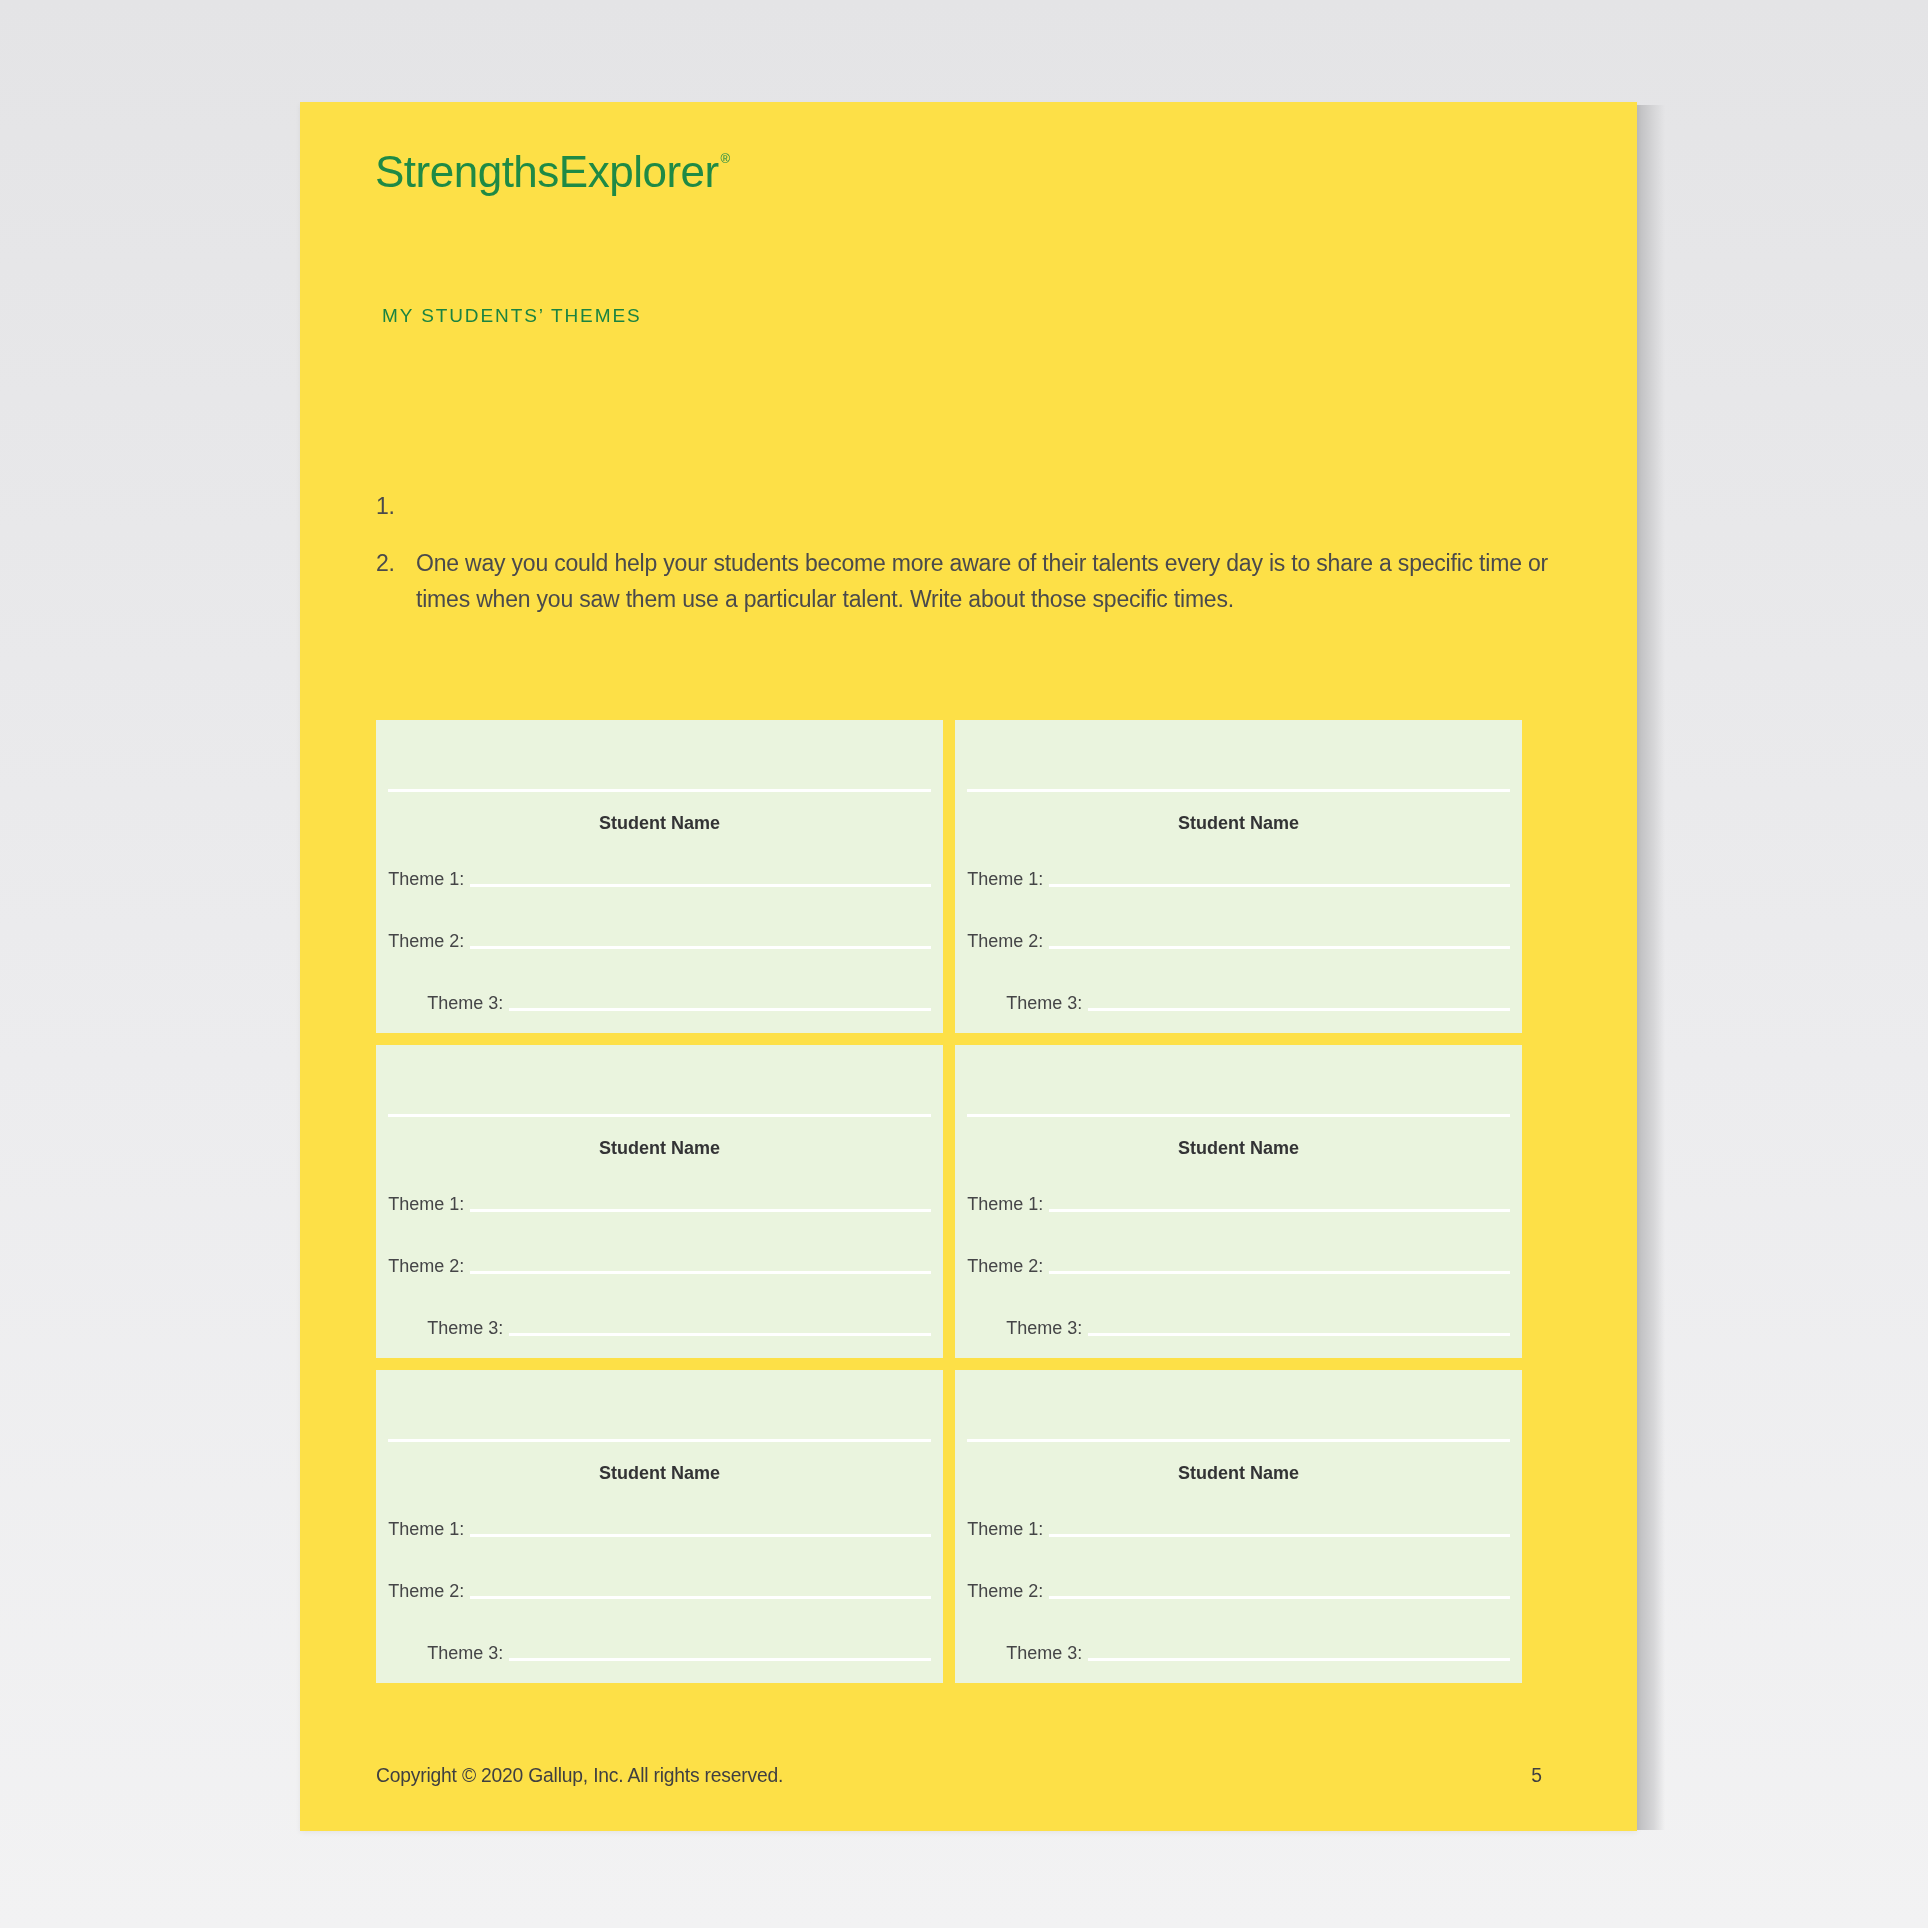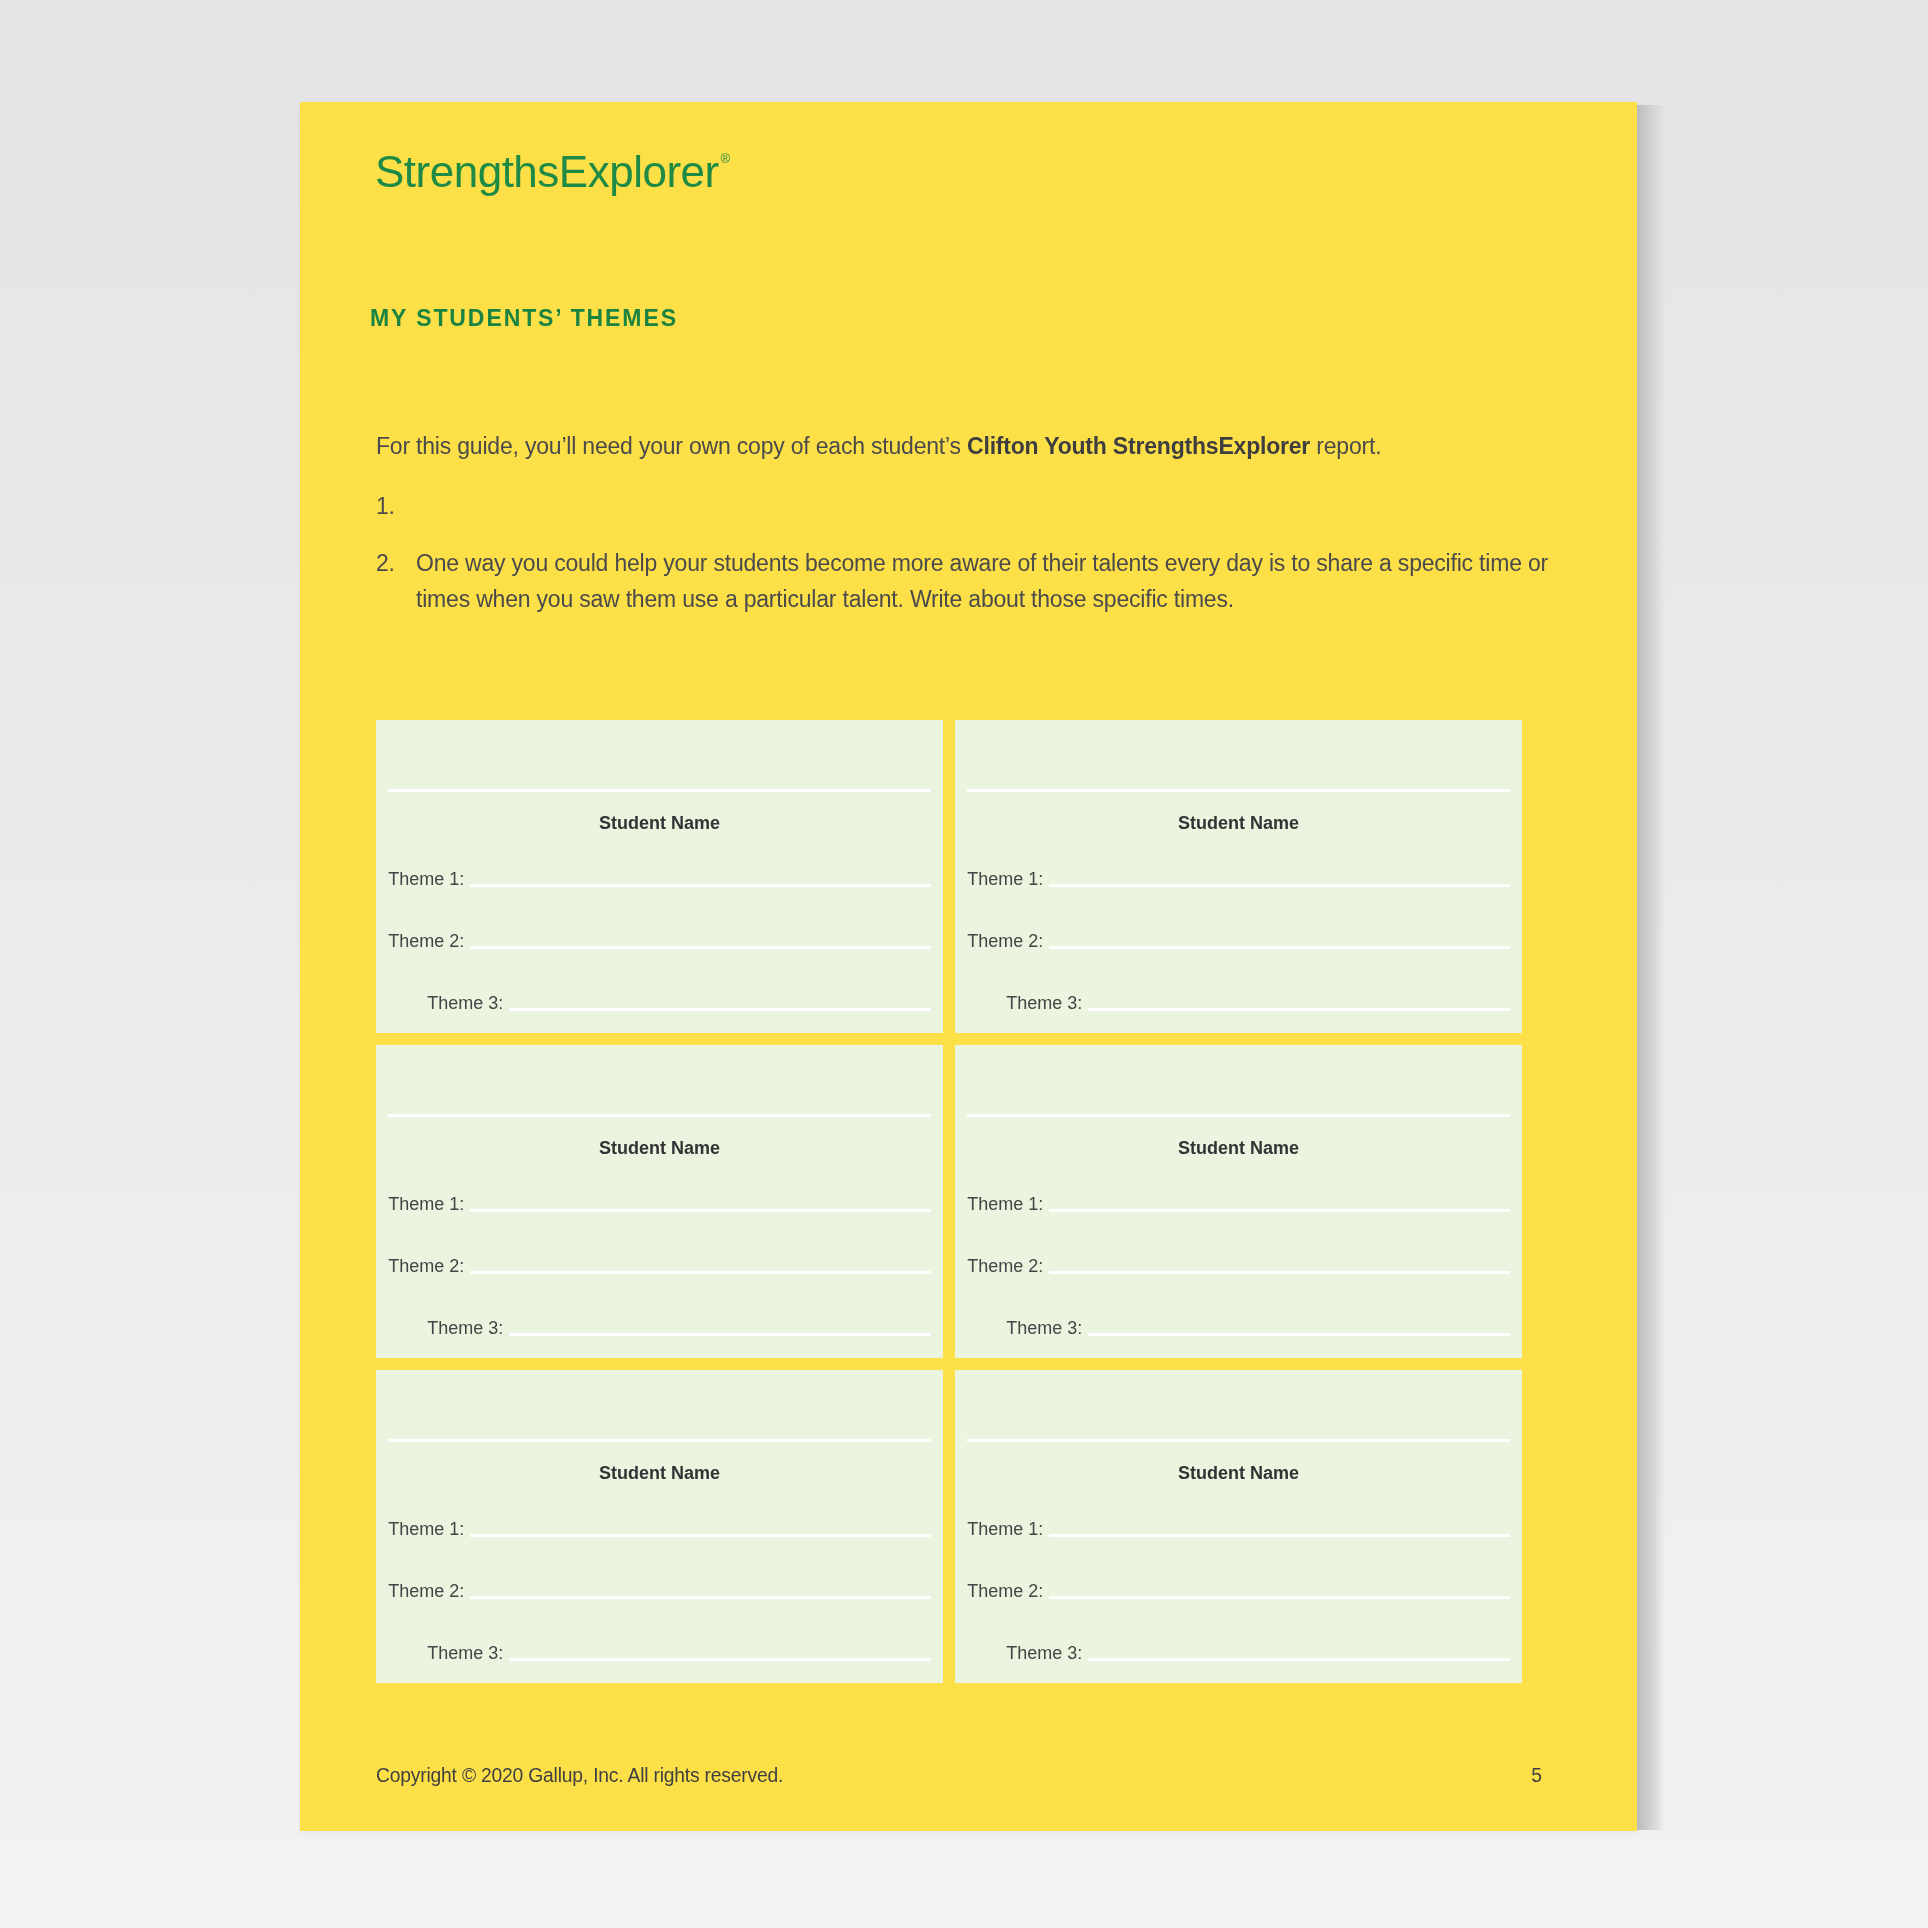--- a/index.html
+++ b/index.html
@@ -17,22 +17,22 @@
     position: absolute; left: 300px; top: 102px; width: 1337px; height: 1729px;
     background: #fde047;
     box-shadow: 0 1.9px 5.6px rgba(0,0,0,0.06);
   }
   .brand {
     position: absolute; left: 75px; top: 45px;
     color: #1f8a45; font-size: 44px; font-weight: 400; letter-spacing: -0.5px;
   }
   .brand sup { font-size: 13px; vertical-align: 24.5px; margin-left: 1.9px; }
   .eyebrow {
-    position: absolute; left: 70px; top: 203px;
-    color: #1a8341; font-size: 23px; font-weight: 700; letter-spacing: 1.9px;
+    position: absolute; left: 82px; top: 203px;
+    color: #1a8341; font-size: 19px; font-weight: 400; letter-spacing: 1.9px;
   }
   .title {
     position: absolute; left: 73px; top: 247px;
     color: #4d4d4f; font-size: 57px; font-weight: 400; letter-spacing: -1.1px;
   }
   .intro {
     position: absolute; left: 76px; top: 331px; width: 1186px;
     color: #4a4a4c; font-size: 23px; letter-spacing: -0.2px;
   }
   .intro b { color: #3e3e40; }
@@ -69,21 +69,20 @@
 </head>
 <body>
 
 <div class="page-shadow"></div>
 
 <div class="page">
   <div class="brand"><span>StrengthsExplorer</span><sup>®</sup></div>
 
   <div class="eyebrow">MY STUDENTS’ THEMES</div>
 
-  <div class="intro"><span>For this guide, you’ll need your own copy of each student’s </span><b>Clifton Youth StrengthsExplorer</b><span> report.</span></div>
 
   <ol class="steps">
     <li>
         <span class="num">1.</span>
       </li>
     <li>
         <span class="num">2.</span>
         <span>One way you could help your students become more aware of their talents every day is to share a specific time or times when you saw them use a particular talent. Write about those specific times.</span>
       </li>
   </ol>

